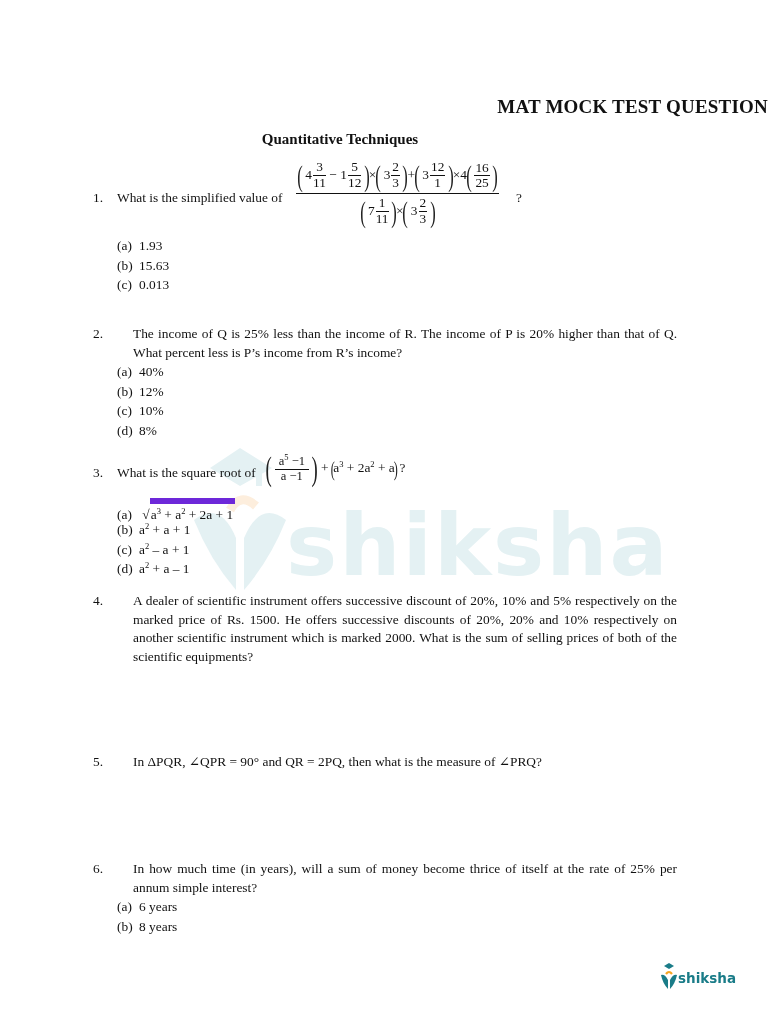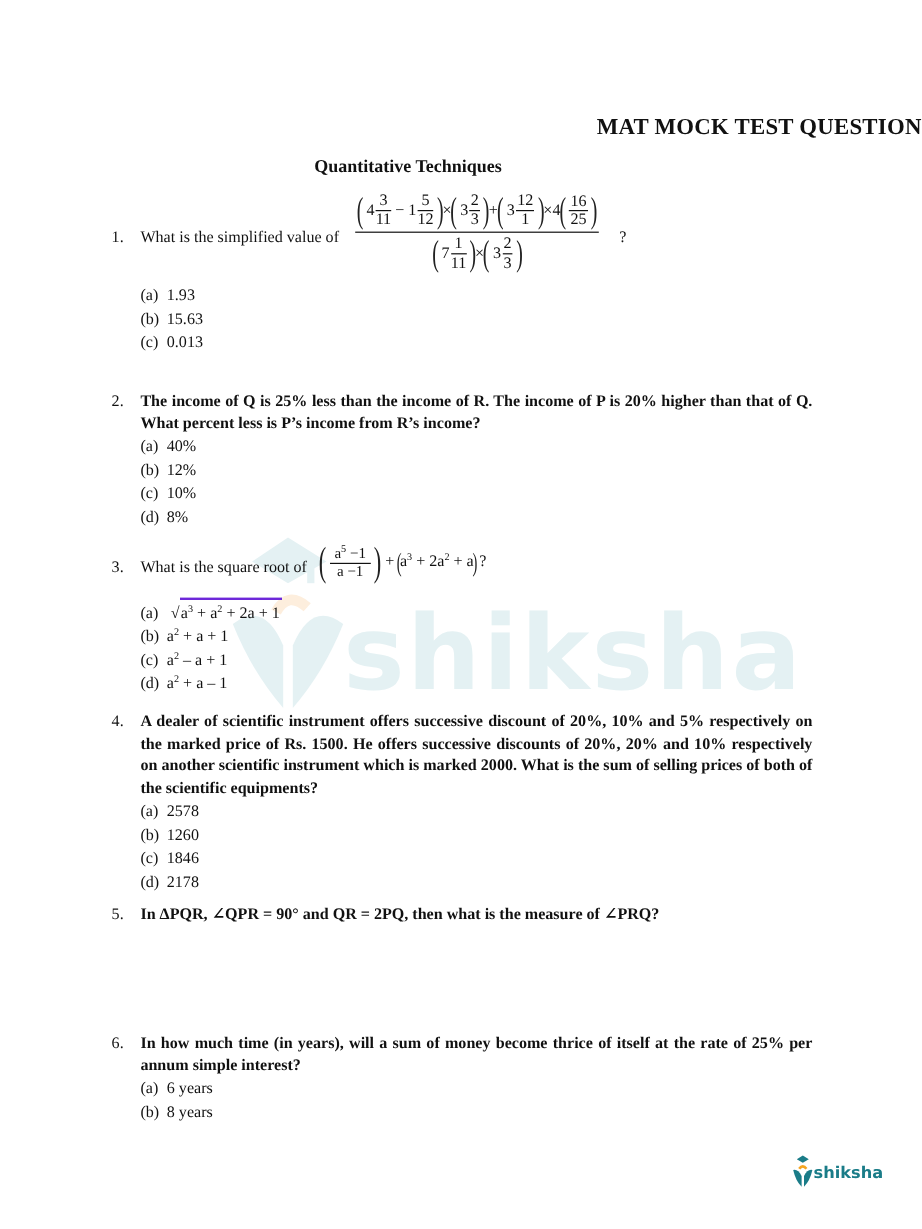--- a/index.html
+++ b/index.html
@@ -22,38 +22,38 @@
     .title {
       position: absolute; left: 0; width: 768px; top: 96px; text-align: right;
       font-size: 19px; font-weight: bold; letter-spacing: 0.2px;
     }
     .subtitle {
       position: absolute; left: 0; width: 680px; top: 131px; text-align: center;
       font-size: 15px; font-weight: bold;
     }
     .q { position: absolute; left: 93px; width: 584px; font-size: 13.4px; line-height: 18.5px; }
     .qnum { position: absolute; left: 0; top: 0; }
-    .qtext { margin-left: 24px; text-align: justify; font-weight: bold; }
+    .qtext { margin-left: 40px; text-align: justify; }
     .opts { margin-left: 24px; }
     .opt { height: 19.5px; line-height: 19.5px; white-space: nowrap; }
     .opt .lbl { display: inline-block; width: 22px; }
     
     .frac { display: inline-block; vertical-align: middle; text-align: center; }
     .frac > span { display: block; line-height: 1.1; }
     .frac .num { border-bottom: 1px solid #111; padding: 0 1px; }
     .paren { display: inline-block; vertical-align: middle; font-size: 30px; font-weight: 200; line-height: 1; transform: scaleX(0.55); margin: 0 -3px; color:#222; }
     .paren-big { font-size: 34px; }
     .bigfrac { display: inline-block; vertical-align: middle; text-align: center; }
     .bigfrac .bnum { border-bottom: 1px solid #111; padding: 0 2px 2px; white-space: nowrap; }
     .bigfrac .bden { padding-top: 2px; white-space: nowrap; }
     .mixed { display: inline-flex; align-items: center; }
     .mixed .whole { font-size: 13.4px; margin-right: 1px; }
     sup { font-size: 8.5px; vertical-align: 5px; line-height: 0; }
     .sqrt { display: inline-block; }
-    .sqrt .rad { display: inline-block; border-top: 2px solid #6d28d9; padding: 1px 2px 0 1px; }
+    .sqrt .rad { display: inline-block; border-top: 6px solid #6d28d9; padding: 1px 2px 0 1px; }
     .logo { position: absolute; left: 660px; top: 962px; width: 80px; height: 30px; }
     .logo-text {
       position: absolute; left: 18px; top: 8px; font-family: "DejaVu Sans", sans-serif;
       font-size: 13.5px; font-weight: bold; color: #1a7c88;
     }
   </style>
 </head>
 <body>
 
 <div class="watermark">
@@ -176,26 +176,20 @@
       </div>
       <div class="opt"><span class="lbl">(b)</span><span>a</span><sup>2</sup><span> + a + 1</span></div>
       <div class="opt"><span class="lbl">(c)</span><span>a</span><sup>2</sup><span> – a + 1</span></div>
       <div class="opt"><span class="lbl">(d)</span><span>a</span><sup>2</sup><span> + a – 1</span></div>
     </div>
   </div>
 
   <div class="q" style="top:592px;">
     <span class="qnum">4.</span>
     <div class="qtext">A dealer of scientific instrument offers successive discount of 20%, 10% and 5% respectively on the marked price of Rs. 1500. He offers successive discounts of 20%, 20% and 10% respectively on another scientific instrument which is marked 2000. What is the sum of selling prices of both of the scientific equipments?</div>
-    <div class="opts">
-      <div class="opt"><span class="lbl">(a)</span><span>2578</span></div>
-      <div class="opt"><span class="lbl">(b)</span><span>1260</span></div>
-      <div class="opt"><span class="lbl">(c)</span><span>1846</span></div>
-      <div class="opt"><span class="lbl">(d)</span><span>2178</span></div>
-    </div>
   </div>
 
   <div class="q" style="top:753px;">
     <span class="qnum">5.</span>
     <div class="qtext">In ΔPQR, ∠QPR = 90° and QR = 2PQ, then what is the measure of ∠PRQ?</div>
   </div>
 
   <div class="q" style="top:860px;">
     <span class="qnum">6.</span>
     <div class="qtext">In how much time (in years), will a sum of money become thrice of itself at the rate of 25% per annum simple interest?</div>

